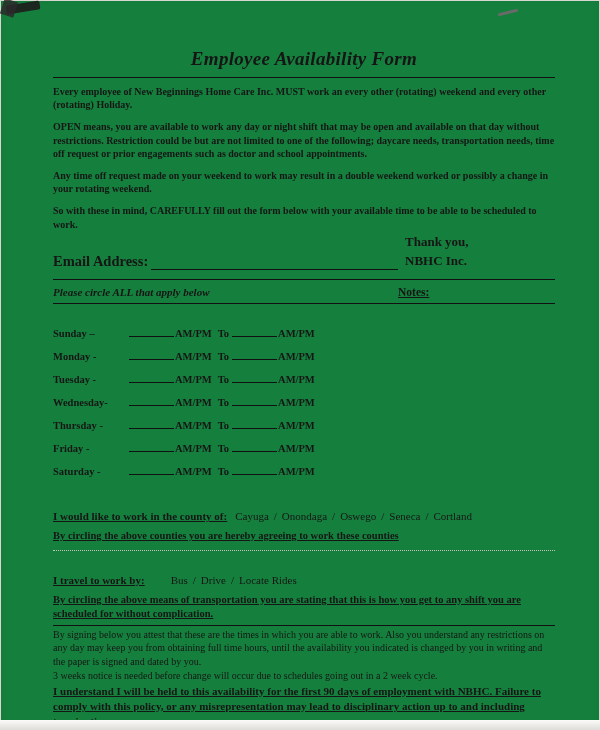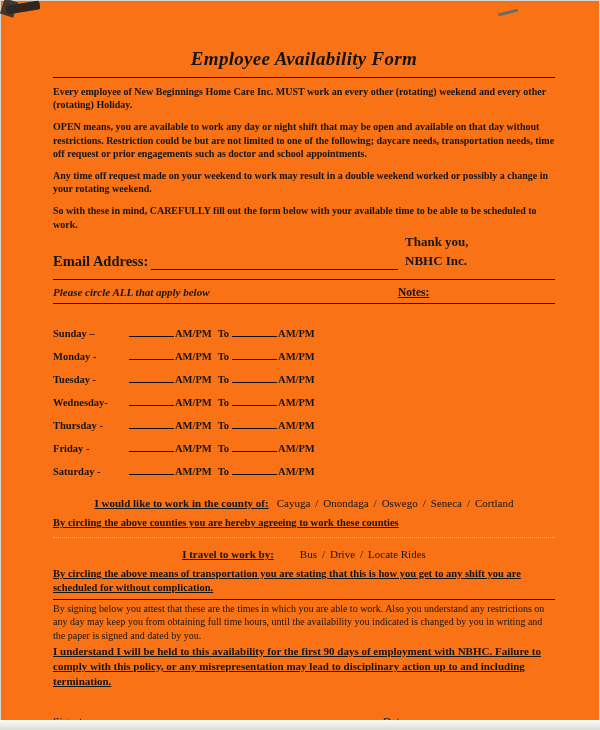--- a/index.html
+++ b/index.html
@@ -4,21 +4,21 @@
 <style>
   * { margin:0; padding:0; box-sizing:border-box; }
   html,body { width:600px; height:730px; }
   body {
     background:#e9e8e4;
     font-family:"Liberation Serif", serif;
     color:#151515;
   }
   .sheet {
     position:relative; width:600px; height:730px;
-    background:#f97316; overflow:hidden;
+    background:#15803d; overflow:hidden;
     box-shadow: inset 0 0 0 1px #d8d7d2, inset 0 0 6px rgba(0,0,0,.08);
   }
   .bottom-shade { position:absolute; left:0; bottom:0; width:100%; height:10px;
     background:linear-gradient(#fcfcfa,#dddcd7); }
   .mark-tl { position:absolute; left:6px; top:3px; width:34px; height:9px;
     background:#1d1d1d; transform:rotate(-9deg); border-radius:2px; opacity:.9; }
   .mark-tl2 { position:absolute; left:2px; top:0px; width:14px; height:16px;
     background:#2a2a2a; transform:rotate(18deg); opacity:.85; }
   .mark-tr { position:absolute; left:498px; top:11px; width:20px; height:3px;
     background:#6a6a6a; transform:rotate(-14deg); }
@@ -46,21 +46,21 @@
     text-decoration:underline; font-style:normal; font-size:11.5px; }
 
   .days { margin-top:22px; }
   .day-row { height:23px; font-size:10.5px; font-weight:bold; white-space:nowrap; }
   .day-label { display:inline-block; width:76px; }
   .blank { display:inline-block; width:45px; height:11px; border-bottom:1.2px solid #111;
     vertical-align:baseline; }
   .ampm { margin:0 3px 0 1px; }
   .to { margin:0 3px; }
 
-  .county-row, .travel-row { margin-top:10px; font-size:11px; white-space:nowrap;text-align:center; }
+  .county-row, .travel-row { margin-top:23px; font-size:11px; white-space:nowrap; }
   .bold-u { font-weight:bold; text-decoration:underline; }
   .options { margin-left:8px; }
   .travel-row .options { margin-left:26px; }
   .option { cursor:pointer; }
   .sep { margin:0 5px; }
 
   .agreement { margin-top:7px; font-size:10.5px; font-weight:bold;
     text-decoration:underline; line-height:1.3; }
   .artifact-line { border:none; border-top:1px dotted #c3c2bd; margin:7px 0 3px; }
   .rule3 { border:none; border-top:1.4px solid #111; margin:5px 0 2px; }
@@ -155,20 +155,21 @@
 
     <div class="travel-row">
       <span class="bold-u">I travel to work by:</span><span class="options"><span class="option">Bus</span><span class="sep">/</span><span class="option">Drive</span><span class="sep">/</span><span class="option">Locate Rides</span></span>
     </div>
 
     <p class="agreement">By circling the above means of transportation you are stating that this is how you get to any shift you are scheduled for without complication.</p>
 
     <hr class="rule3">
 
     <p class="terms-p">By signing below you attest that these are the times in which you are able to work. Also you understand any restrictions on any day may keep you from obtaining full time hours, until the availability you indicated is changed by you in writing and the paper is signed and dated by you.</p>
+    <p class="terms-p terms-p2">3 weeks notice is needed before change will occur due to schedules going out in a 2 week cycle.</p>
     <p class="terms-p3">I understand I will be held to this availability for the first 90 days of employment with NBHC.  Failure to comply with this policy, or any misrepresentation may lead to disciplinary action up to and including termination.</p>
 
     <div class="signature-row">
       <div class="sig-group">
         <span class="sig-label">Signature:</span>
         <span class="sig-line"></span>
       </div>
       <div class="date-group">
         <span class="date-label">Date:</span>
         <span class="date-line"></span>

